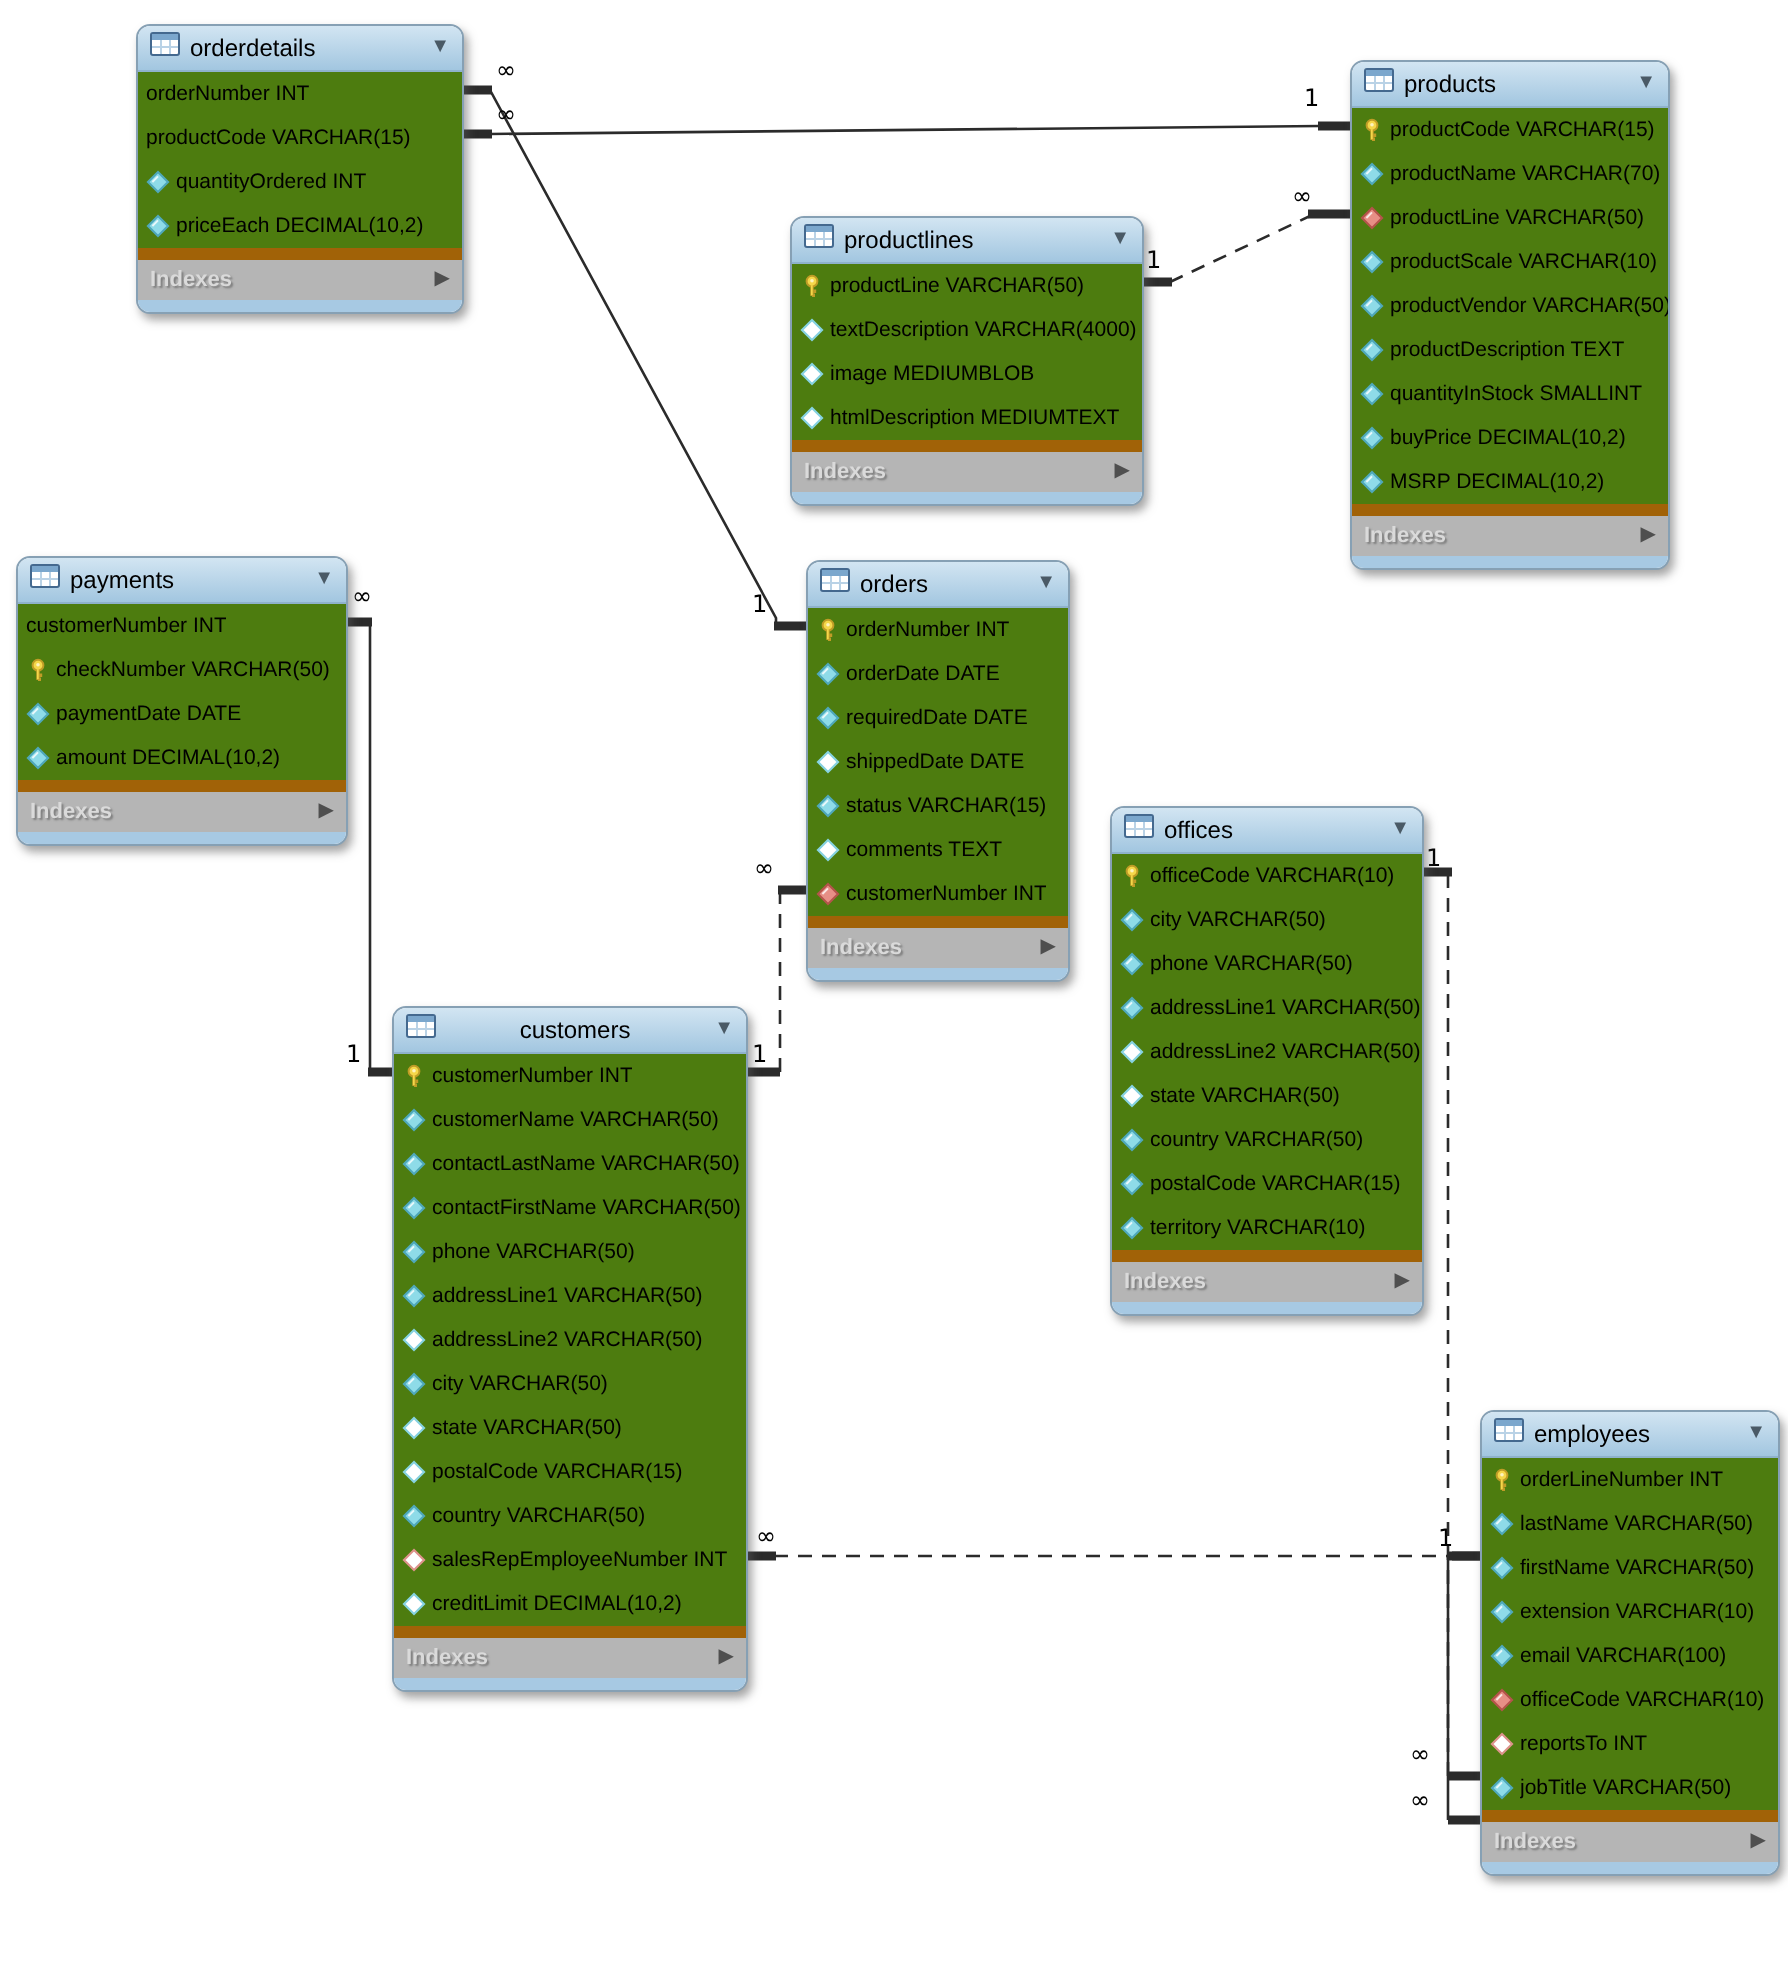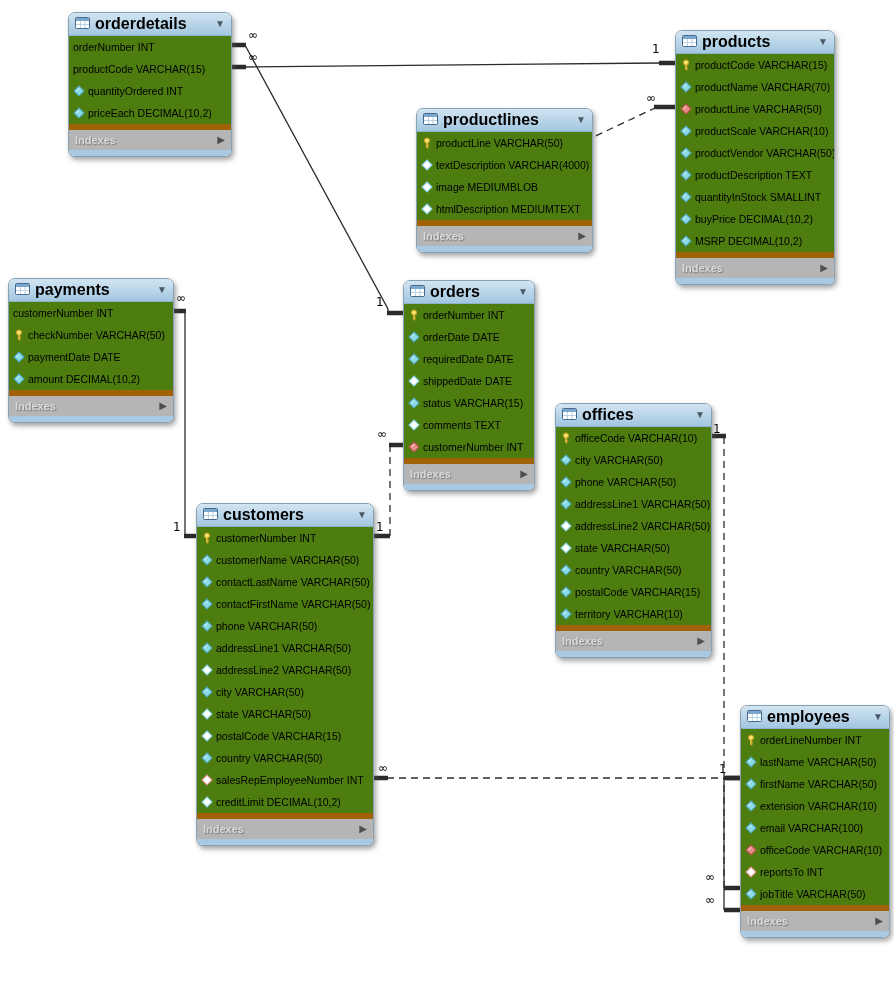--- a/index.html
+++ b/index.html
@@ -5,21 +5,21 @@
   html,body{margin:0;padding:0;background:#fff;}
   #canvas{position:relative;width:894px;height:984px;background:#ffffff;
           font-family:"Liberation Sans",sans-serif;overflow:hidden;}
   #wires{position:absolute;left:0;top:0;z-index:1;}
   .card-label{font-family:"DejaVu Sans",sans-serif;font-size:12px;fill:#000;}
   .table{position:absolute;z-index:2;background:#fff;border:1px solid #86a0b4;
          border-radius:7px;box-shadow:2px 3px 5px rgba(90,90,90,.55);}
   .t-header{height:22px;display:flex;align-items:center;gap:5px;padding:0 6px;
             background:linear-gradient(#d2e5f2,#a2c6e0);
             border-bottom:1px solid #8fb2cb;border-radius:6px 6px 0 0;}
-  .t-title{flex:1;font-size:16px;font-weight:bold;color:#000;white-space:nowrap;}
+  .t-title{flex:1;font-size:12px;font-weight:normal;color:#000;white-space:nowrap;}
   .t-collapse{font-size:10px;color:#4a5a66;line-height:1;}
   .t-row{height:22px;display:flex;align-items:center;gap:3px;padding-left:4px;
          background:#4d7c0f;overflow:hidden;}
   .f-icon{width:12px;height:12px;flex:0 0 12px;display:inline-flex;}
   .f-text{font-size:10.5px;color:#000;white-space:nowrap;overflow:hidden;}
   .t-indexes{height:20px;display:flex;align-items:center;justify-content:space-between;
              padding:0 6px;background:#b5b5b5;border-top:6px solid #a16207;}
   .idx-label{font-size:11px;font-weight:bold;color:#dadada;text-shadow:1px 1px 1px #7d7d7d;}
   .idx-arrow{font-size:10px;color:#4f4f4f;line-height:1;}
   .t-footer{height:6px;background:#a7c9e3;border-radius:0 0 6px 6px;}
@@ -221,21 +221,21 @@
           </svg>
         </span>
         <span class="f-text">MSRP DECIMAL(10,2)</span>
       </div>
       <div class="t-indexes">
         <span class="idx-label">Indexes</span>
         <span class="idx-arrow">▶</span>
       </div>
       <div class="t-footer"></div>
     </div>
-    <div class="table" style="left: 416px; top: 108px; width: 175px;">
+    <div class="table" style="left: 395px; top: 108px; width: 175px;">
       <div class="t-header">
         <span class="t-icon"><svg width="15" height="12" viewBox="0 0 15 12">
             <rect x="0.5" y="0.5" width="14" height="11" fill="#ffffff" stroke="#44698f" rx="1"></rect>
             <rect x="1" y="1" width="13" height="3" fill="#7ba7cd"></rect>
             <line x1="5.5" y1="4" x2="5.5" y2="11" stroke="#b9d2e6"></line>
             <line x1="10" y1="4" x2="10" y2="11" stroke="#b9d2e6"></line>
             <line x1="1" y1="7.5" x2="14" y2="7.5" stroke="#b9d2e6"></line>
           </svg></span>
         <span class="t-title">productlines</span>
         <span class="t-collapse">▼</span>
@@ -504,21 +504,21 @@
           </svg>
         </span>
         <span class="f-text">territory VARCHAR(10)</span>
       </div>
       <div class="t-indexes">
         <span class="idx-label">Indexes</span>
         <span class="idx-arrow">▶</span>
       </div>
       <div class="t-footer"></div>
     </div>
-    <div class="table" style="left: 196px; top: 503px; width: 176px;">
+    <div class="table" style="left: 196px; top: 503px; width: 176px; text-align: center;">
       <div class="t-header">
         <span class="t-icon"><svg width="15" height="12" viewBox="0 0 15 12">
             <rect x="0.5" y="0.5" width="14" height="11" fill="#ffffff" stroke="#44698f" rx="1"></rect>
             <rect x="1" y="1" width="13" height="3" fill="#7ba7cd"></rect>
             <line x1="5.5" y1="4" x2="5.5" y2="11" stroke="#b9d2e6"></line>
             <line x1="10" y1="4" x2="10" y2="11" stroke="#b9d2e6"></line>
             <line x1="1" y1="7.5" x2="14" y2="7.5" stroke="#b9d2e6"></line>
           </svg></span>
         <span class="t-title">customers</span>
         <span class="t-collapse">▼</span>

